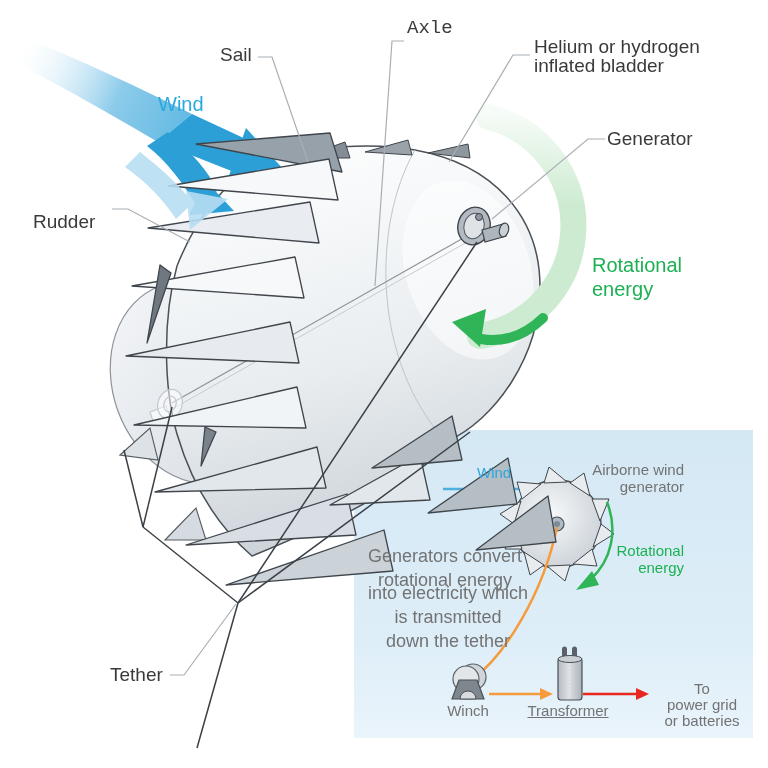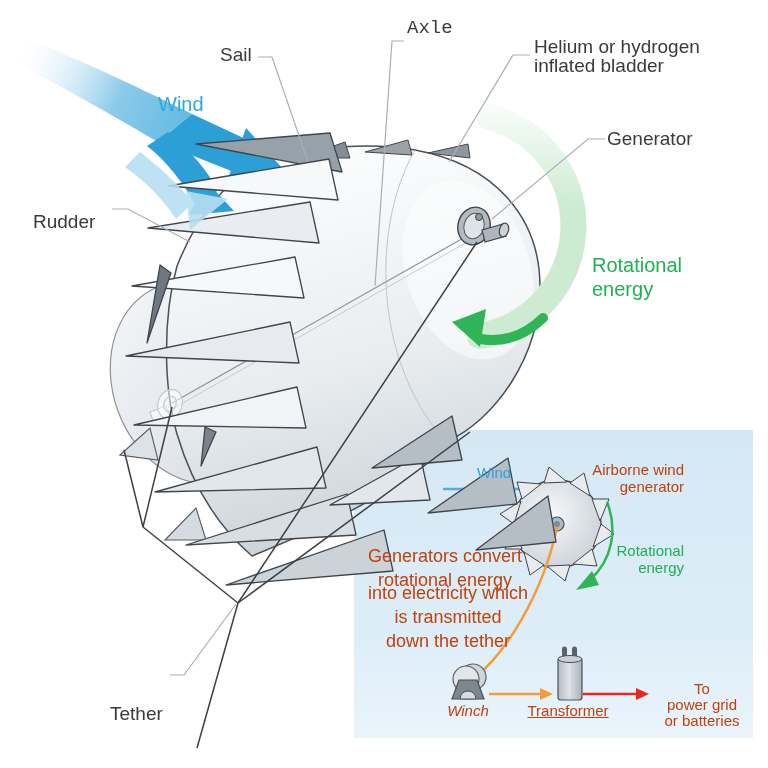--- a/index.html
+++ b/index.html
@@ -2,21 +2,21 @@
 <html><head>
 <meta charset="utf-8">
 <style>
   html,body{margin:0;padding:0;background:#ffffff;}
   #stage{position:relative;width:768px;height:768px;overflow:hidden;background:#ffffff;
          font-family:"Liberation Sans",sans-serif;}
   #art{position:absolute;left:0;top:0;}
   .lbl{position:absolute;color:#3a3a3a;font-size:19px;line-height:20px;white-space:pre-line;}
   .lbl.blue{color:#29a9de;font-size:20px;}
   .lbl.green{color:#1db153;font-size:20px;line-height:24px;}
-  .ins{position:absolute;color:#c2410c;font-size:15px;line-height:17px;white-space:pre-line;}
+  .ins{position:absolute;color:#737373;font-size:15px;line-height:17px;white-space:pre-line;}
   .ins.blue{color:#2fa5dc;}
   .ins.green{color:#1db153;text-align:right;}
   .ins.right{text-align:right;}
   .ins.center{text-align:center;}
   .ins.para{font-size:18px;line-height:24px;text-align:center;}
 </style>
 </head>
 <body>
 
 <div id="stage">
@@ -219,31 +219,31 @@
 
 <div class="lbl" style="left:220px;top:45px;">Sail</div>
 <div class="lbl" style="left:407px;top:18px;font-family:Liberation Mono, monospace;">Axle</div>
 <div class="lbl" style="left:534px;top:20px;line-height:19px;margin-top:17px;">Helium or hydrogen
 inflated bladder</div>
 <div class="lbl" style="left:607px;top:129px;">Generator</div>
 <div class="lbl blue" style="left:158px;top:94px;">Wind</div>
 <div class="lbl green" style="left:592px;top:253px;">Rotational
 energy</div>
 <div class="lbl" style="left:33px;top:212px;">Rudder</div>
-<div class="lbl" style="left:110px;top:665px;margin-top:39px;">Tether</div>
+<div class="lbl" style="left:110px;top:665px;">Tether</div>
 
 <div class="ins blue" style="left:477px;top:464px;">Wind</div>
 <div class="ins right" style="left:556px;top:461px;width:128px;">Airborne wind
 generator</div>
 <div class="ins green" style="left:592px;top:542px;width:92px;">Rotational
 energy</div>
 <div class="ins para" style="left:368px;top:544px;">Generators convert
 rotational energy</div>
 <div class="ins para" style="left:368px;top:581px;">into electricity which
 is transmitted
 down the tether</div>
-<div class="ins center" style="left:436px;top:702px;width:64px;font-style:italic;">Winch</div>
+<div class="ins center" style="left:436px;top:702px;width:64px;">Winch</div>
 <div class="ins center" style="left:524px;top:702px;width:88px;text-decoration:underline;">Transformer</div>
 <div class="ins center" style="left:658px;top:669px;width:88px;line-height:16px;margin-top:12px;">To
 power grid
 or batteries</div>
 
 </div>
 
 </body></html>

